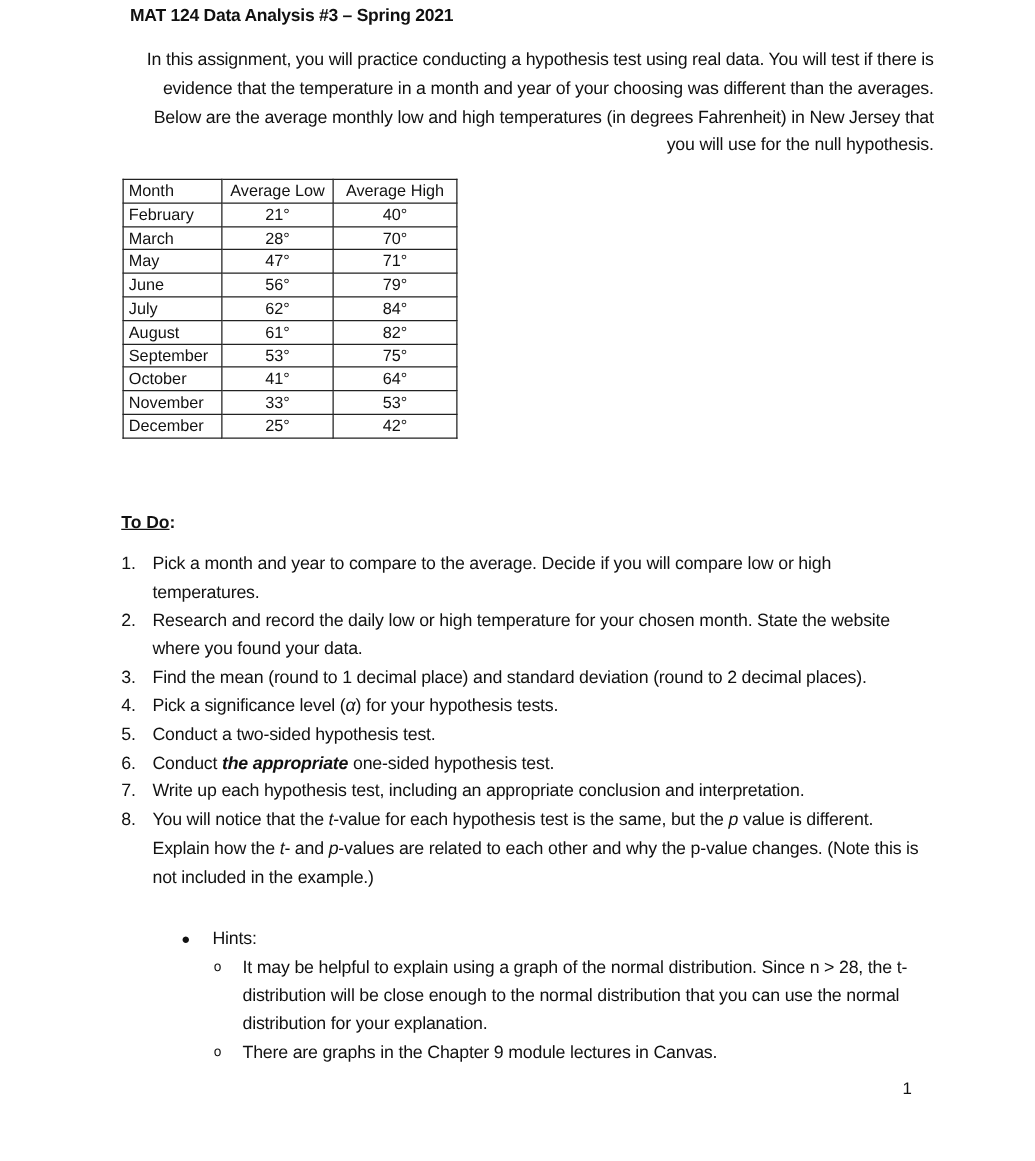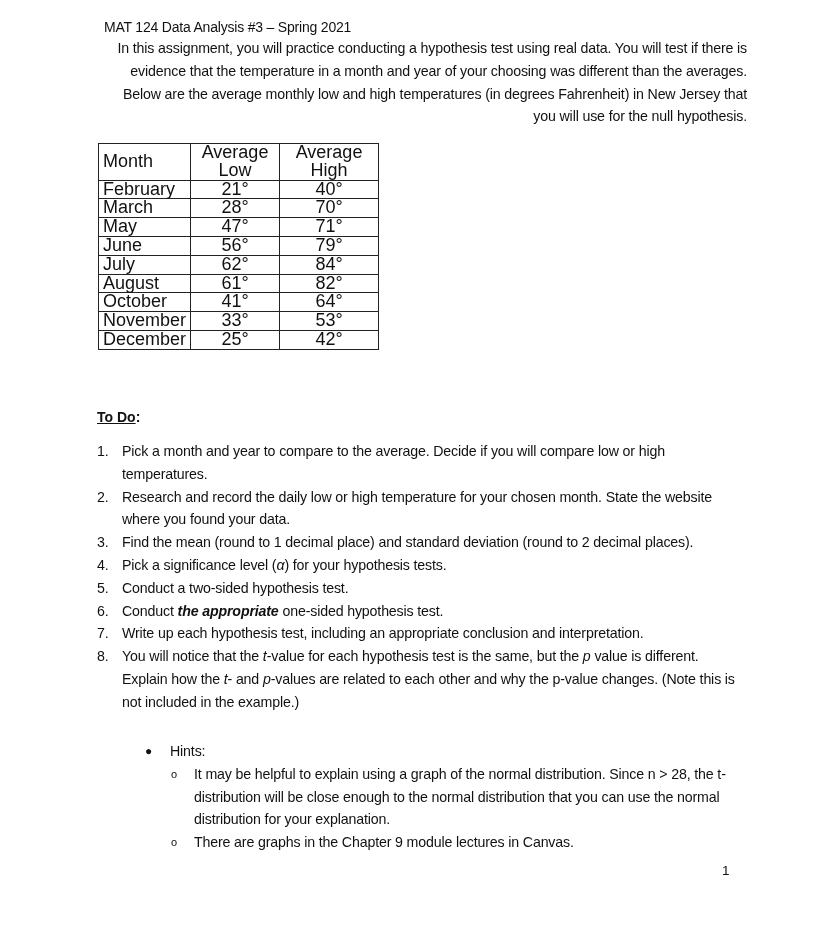--- a/index.html
+++ b/index.html
@@ -2,33 +2,33 @@
 <html><head>
   <meta charset="utf-8">
   <style>
     html, body { margin: 0; padding: 0; background: #ffffff; }
     body {
       width: 828px; height: 929px; position: relative; overflow: hidden;
       font-family: "Liberation Sans", "DejaVu Sans", sans-serif;
       color: #111111;
     }
     .title {
-      position: absolute; left: 104px; top: 17px;
-      font-size: 14px; font-weight: normal; letter-spacing: -0.2px;
+      position: absolute; left: 104px; top: 2px;
+      font-size: 14px; font-weight: bold; letter-spacing: -0.2px;
       line-height: 20px;
     }
     .intro {
       position: absolute; left: 97px; top: 37px; width: 650px;
       font-size: 14.2px; line-height: 22.8px; letter-spacing: -0.15px;
     }
     .intro p { margin: 0; text-align: right; }
     table.temps {
       position: absolute; left: 98px; top: 143px;
       border-collapse: collapse;
-      font-size: 18px; line-height: 17.8px;
+      font-size: 13px; line-height: 17.8px;
     }
     table.temps td, table.temps th {
       border: 1px solid #222222; padding: 0 4px; font-weight: normal;
       height: 17.8px;
     }
     table.temps td.month, table.temps th.month { width: 70px; text-align: left; }
     table.temps td.low, table.temps th.low { width: 80px; text-align: center; }
     table.temps td.high, table.temps th.high { width: 90px; text-align: center; }
     .todo-heading {
       position: absolute; left: 97px; top: 407px;
@@ -100,20 +100,25 @@
         <td class="month">July</td>
         <td class="low">62°</td>
         <td class="high">84°</td>
       </tr>
     <tr>
         <td class="month">August</td>
         <td class="low">61°</td>
         <td class="high">82°</td>
       </tr>
     <tr>
+        <td class="month">September</td>
+        <td class="low">53°</td>
+        <td class="high">75°</td>
+      </tr>
+    <tr>
         <td class="month">October</td>
         <td class="low">41°</td>
         <td class="high">64°</td>
       </tr>
     <tr>
         <td class="month">November</td>
         <td class="low">33°</td>
         <td class="high">53°</td>
       </tr>
     <tr>

